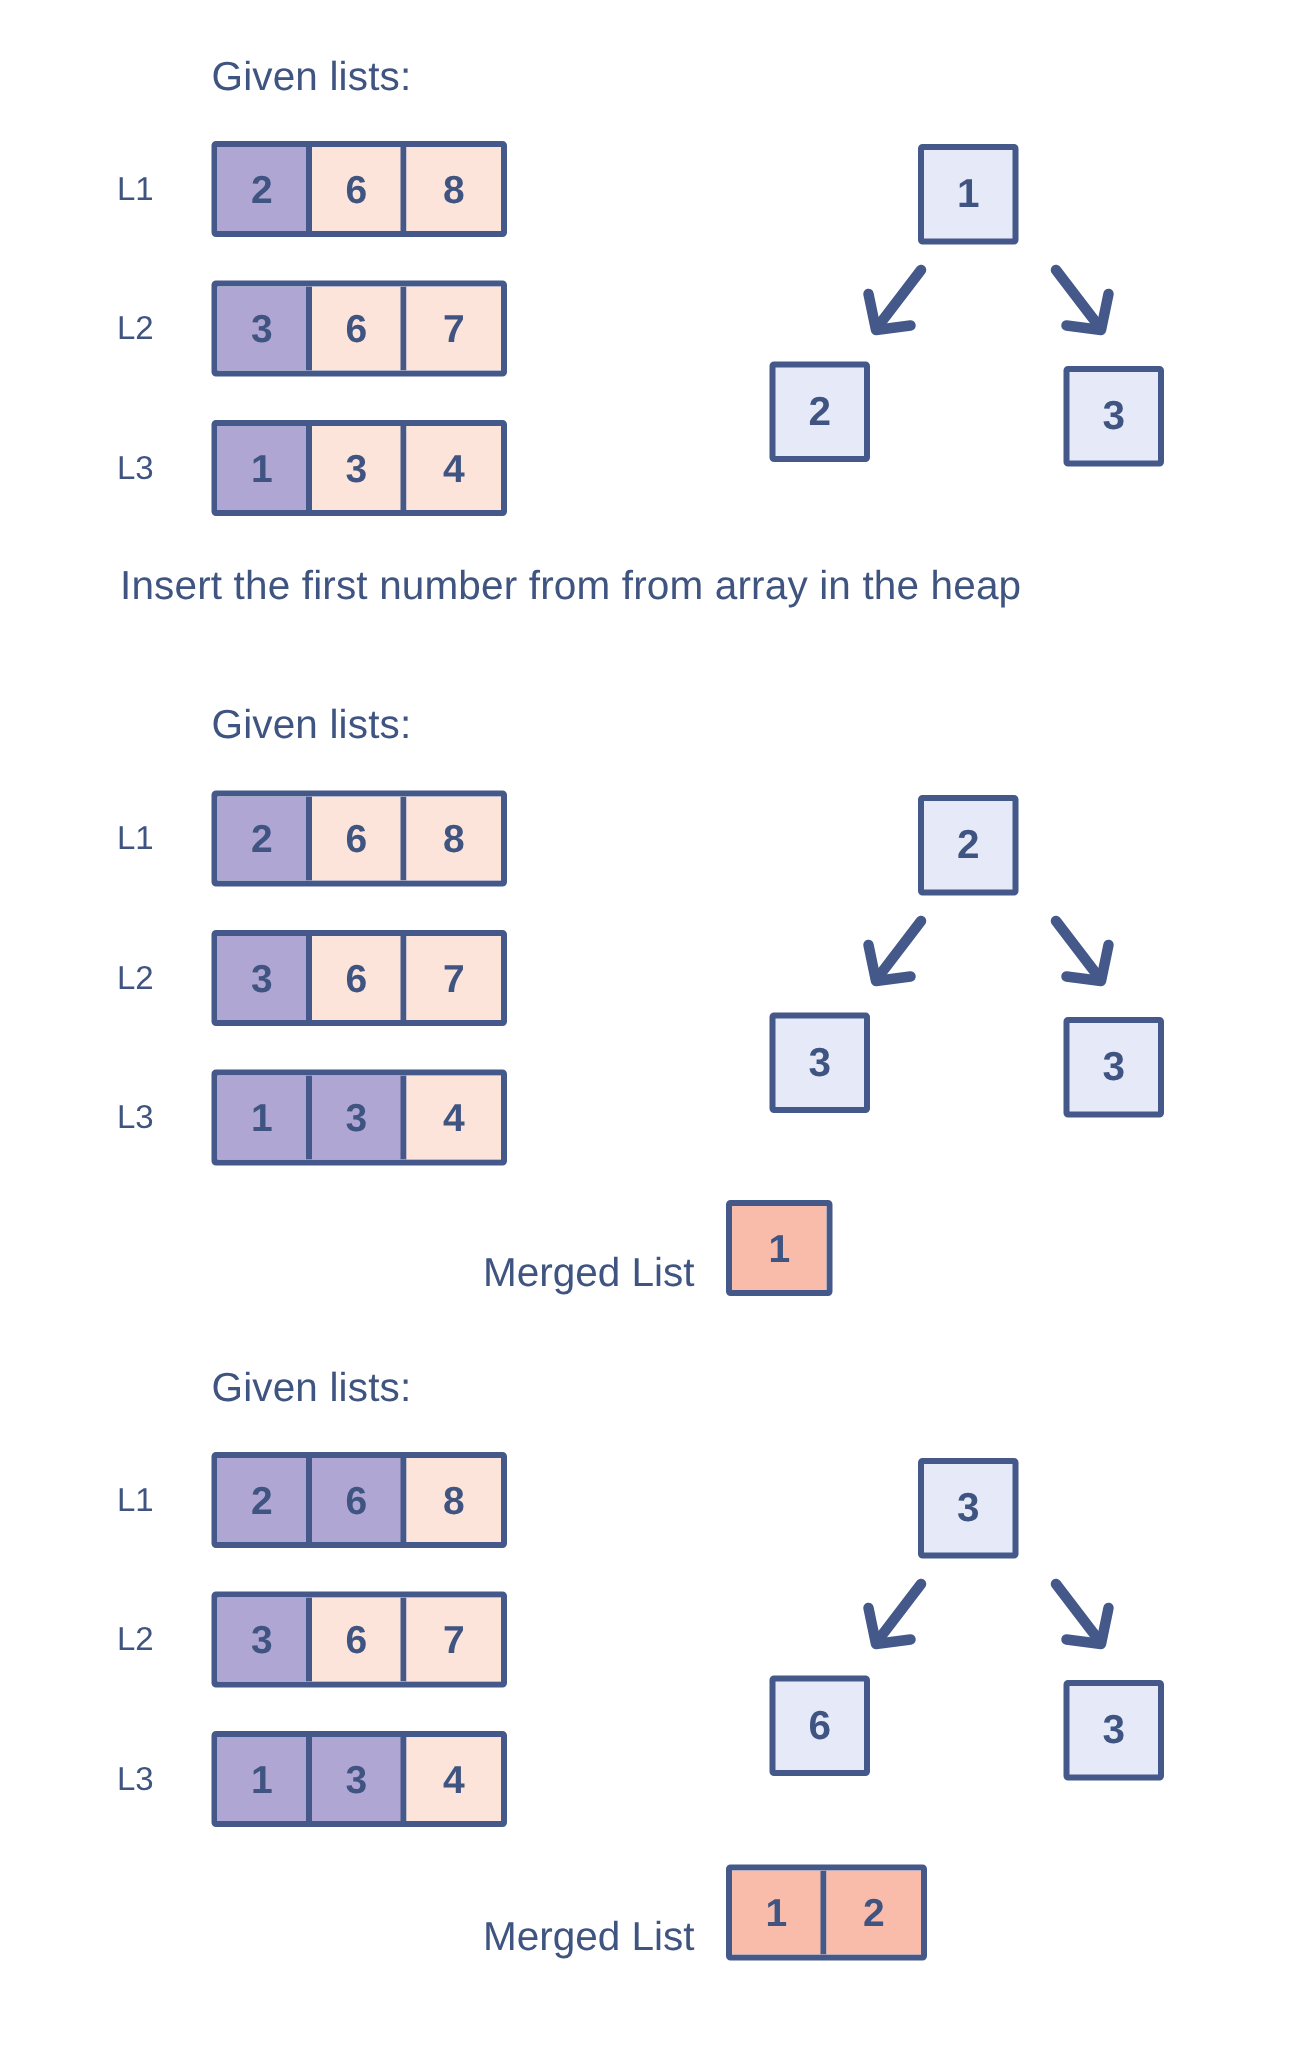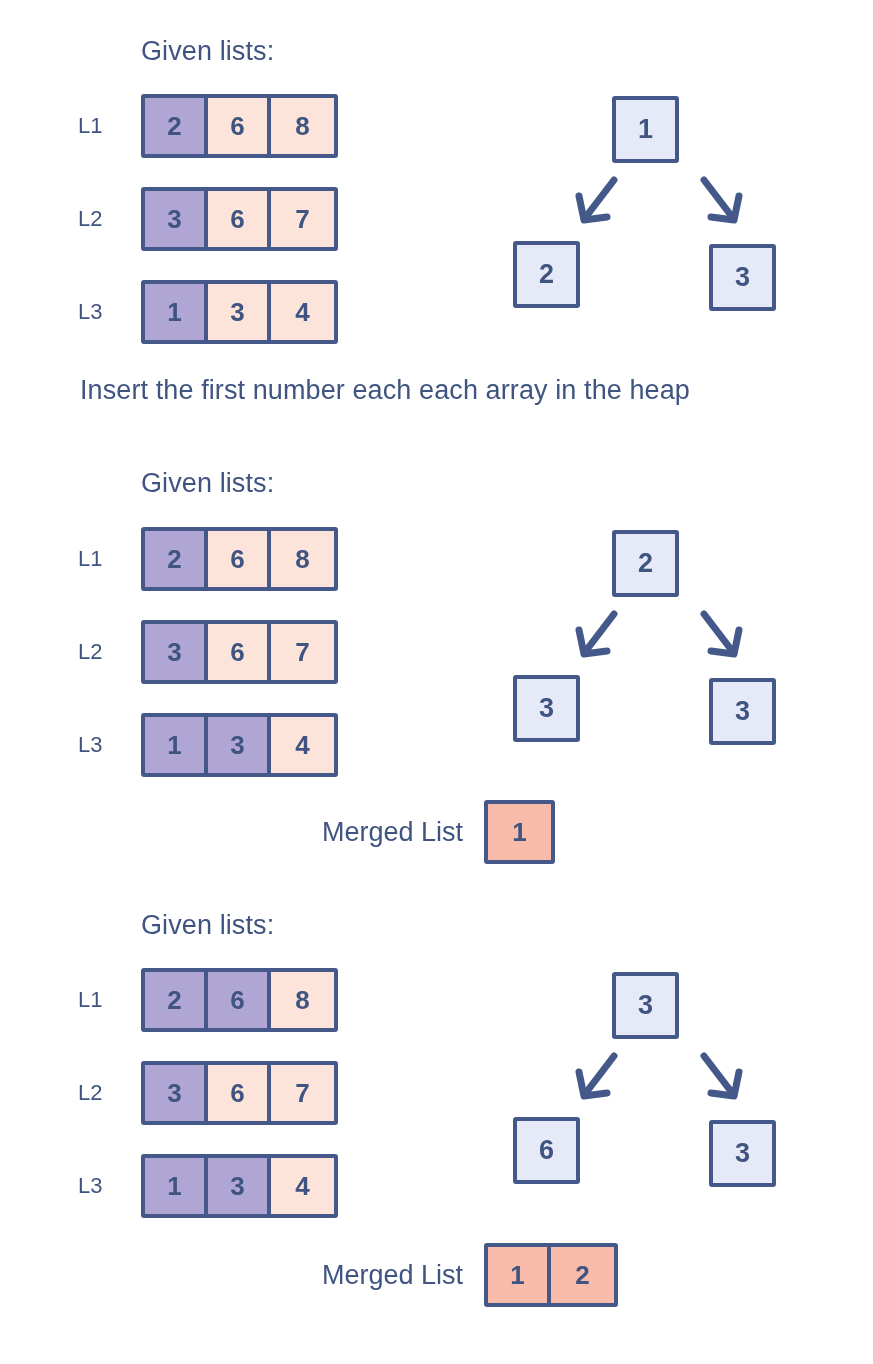--- a/index.html
+++ b/index.html
@@ -82,21 +82,21 @@
   }
   .cell:last-child { border-right: none; }
   .cell.consumed { background: #b0a6d4; }
   .cell.pending  { background: #fce4da; }
   .cell.merged   { background: #f9bcaa; }
 
   
   .merged-row {
     position: absolute;
     display: flex;
-    align-items: center;
+    align-items: flex-end;
     height: 64px;
   }
   .merged-label {
     font-size: 27px;
     font-weight: 400;
     color: #3f5480;
     margin-right: 21px;
     white-space: nowrap;
   }
 
@@ -168,21 +168,21 @@
       <svg class="arrow arrow-left" width="58" height="52" viewBox="0 0 58 52">
         <path d="M45 4 L16 42" stroke="#44598a" stroke-width="7" stroke-linecap="round" fill="none"></path>
         <path d="M10 20 L15 44 L38 41" stroke="#44598a" stroke-width="7" stroke-linecap="round" stroke-linejoin="round" fill="none"></path>
       </svg>
       <svg class="arrow arrow-right" width="58" height="52" viewBox="0 0 58 52">
         <path d="M13 4 L42 42" stroke="#44598a" stroke-width="7" stroke-linecap="round" fill="none"></path>
         <path d="M48 20 L43 44 L20 41" stroke="#44598a" stroke-width="7" stroke-linecap="round" stroke-linejoin="round" fill="none"></path>
       </svg>
     </div>
 
-    <div class="caption" style="top:375px;">Insert the first number each each array in the heap</div>
+    <div class="caption" style="top:375px;">Insert the first number from from array in the heap</div>
   </div>
 
   <div class="section" id="section-2">
 
     <div class="given-heading" style="top:23px;">Given lists:</div>
 
     <div class="list-row" style="top:82px;">
       <span class="list-label">L1</span>
       <div class="array">
         <div class="cell consumed">2</div>

